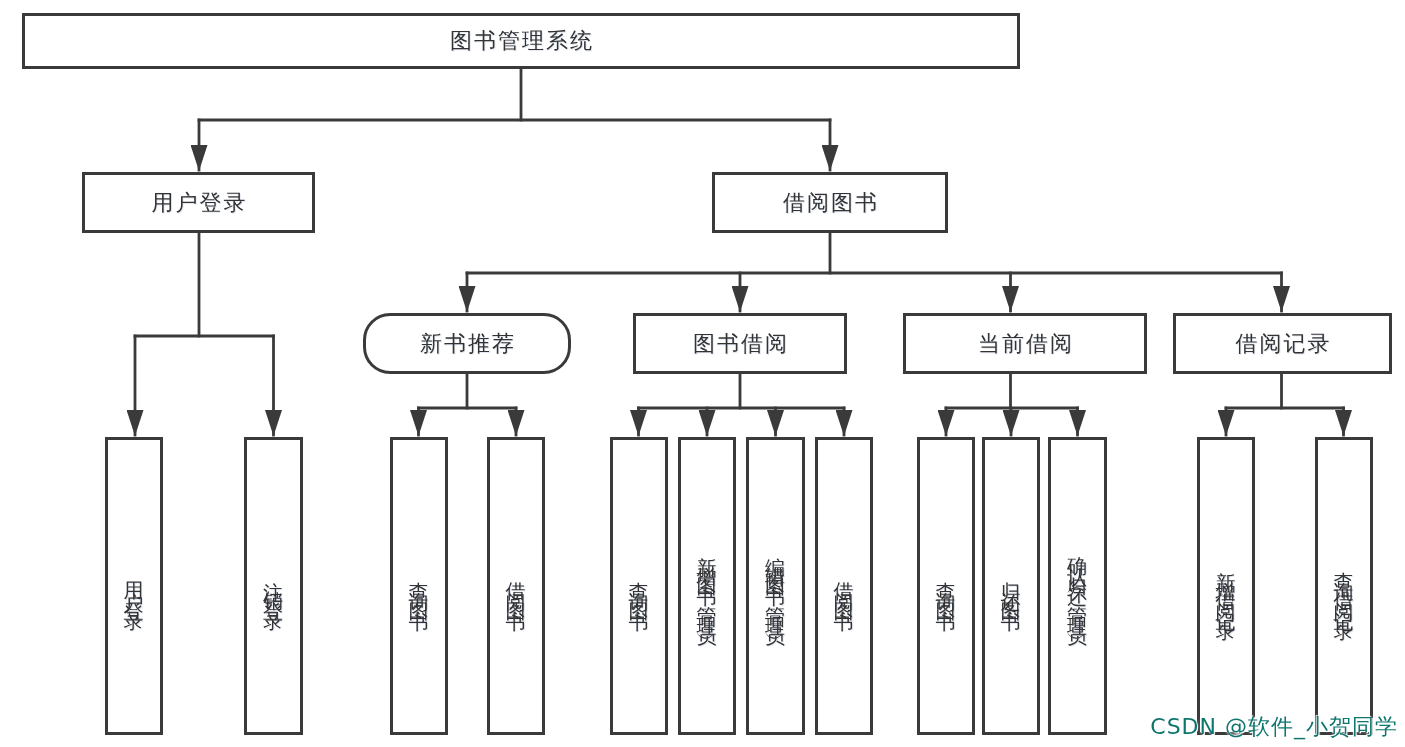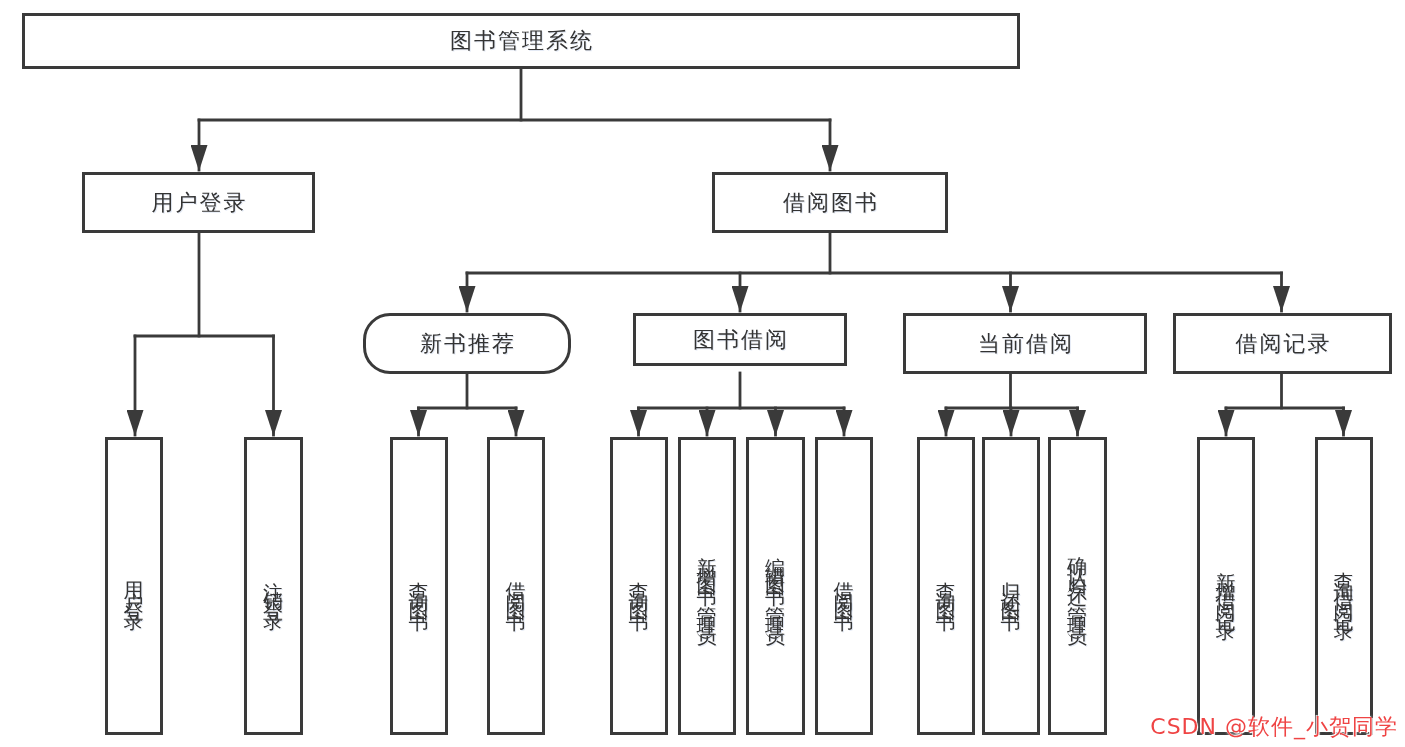--- a/index.html
+++ b/index.html
@@ -33,21 +33,21 @@
     font-size:20px;
     letter-spacing:10px;
     line-height:1;
     white-space:nowrap;
   }
   #watermark{
     position:absolute;
     top:712px;
     right:7px;
     font-size:22px;
-    color:#ef4444;
+    color:#0f766e;
     letter-spacing:1px;
     text-shadow:0 0 3px #ffffff,1px 1px 0 #ffffff,-1px -1px 0 rgba(255,255,255,.8);
     z-index:10;
     white-space:nowrap;
   }
 </style>
 </head>
 <body>
 
 <div id="canvas">
@@ -101,21 +101,21 @@
       <path d="M1343.5,408 V435" marker-end="url(#arrowhead)"></path>
     </g>
   </svg>
 
   <div class="node h" style="left:22px;top:13px;width:998px;height:56px;">图书管理系统</div>
 
   <div class="node h" style="left:82px;top:172px;width:233px;height:61px;">用户登录</div>
   <div class="node h" style="left:712px;top:172px;width:236px;height:61px;">借阅图书</div>
 
   <div class="node h" style="left:363px;top:313px;width:208px;height:61px;border-radius:27px;">新书推荐</div>
-  <div class="node h" style="left:633px;top:313px;width:214px;height:53px;">图书借阅</div>
+  <div class="node h" style="left:633px;top:313px;width:214px;height:61px;">图书借阅</div>
   <div class="node h" style="left:903px;top:313px;width:244px;height:61px;">当前借阅</div>
   <div class="node h" style="left:1173px;top:313px;width:219px;height:61px;">借阅记录</div>
 
   <div class="node leaf" style="left:105px;top:437px;width:58px;height:298px;">
     <span>用户登录</span>
   </div>
   <div class="node leaf" style="left:244px;top:437px;width:59px;height:298px;">
     <span>注销登录</span>
   </div>
 

